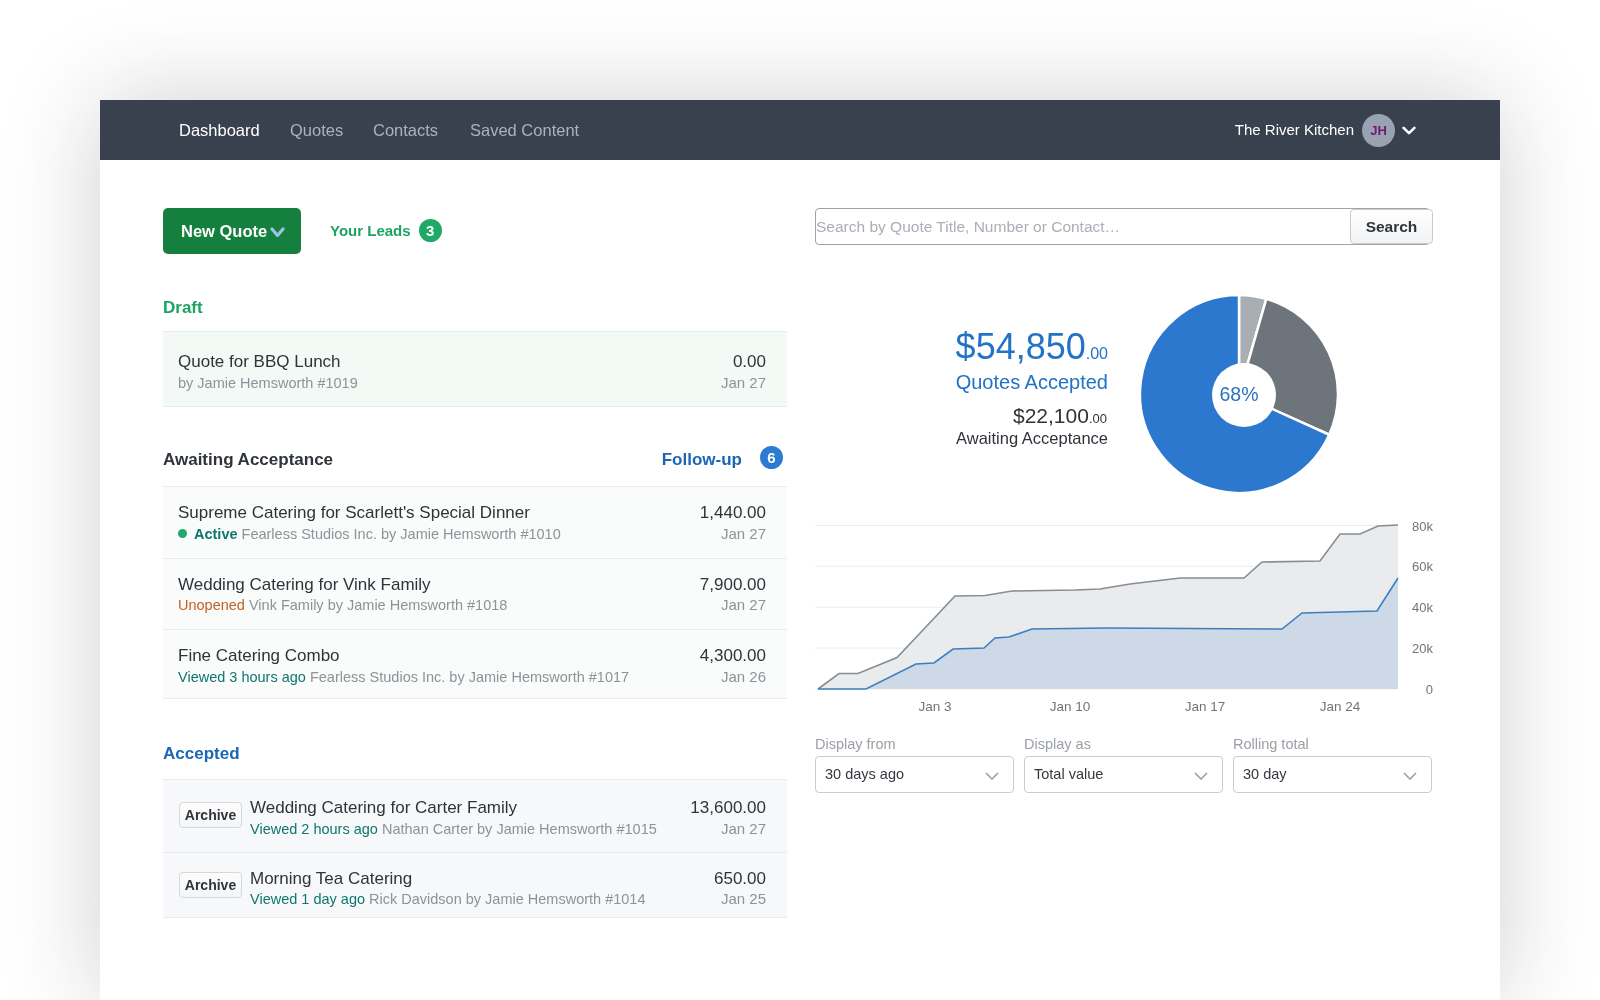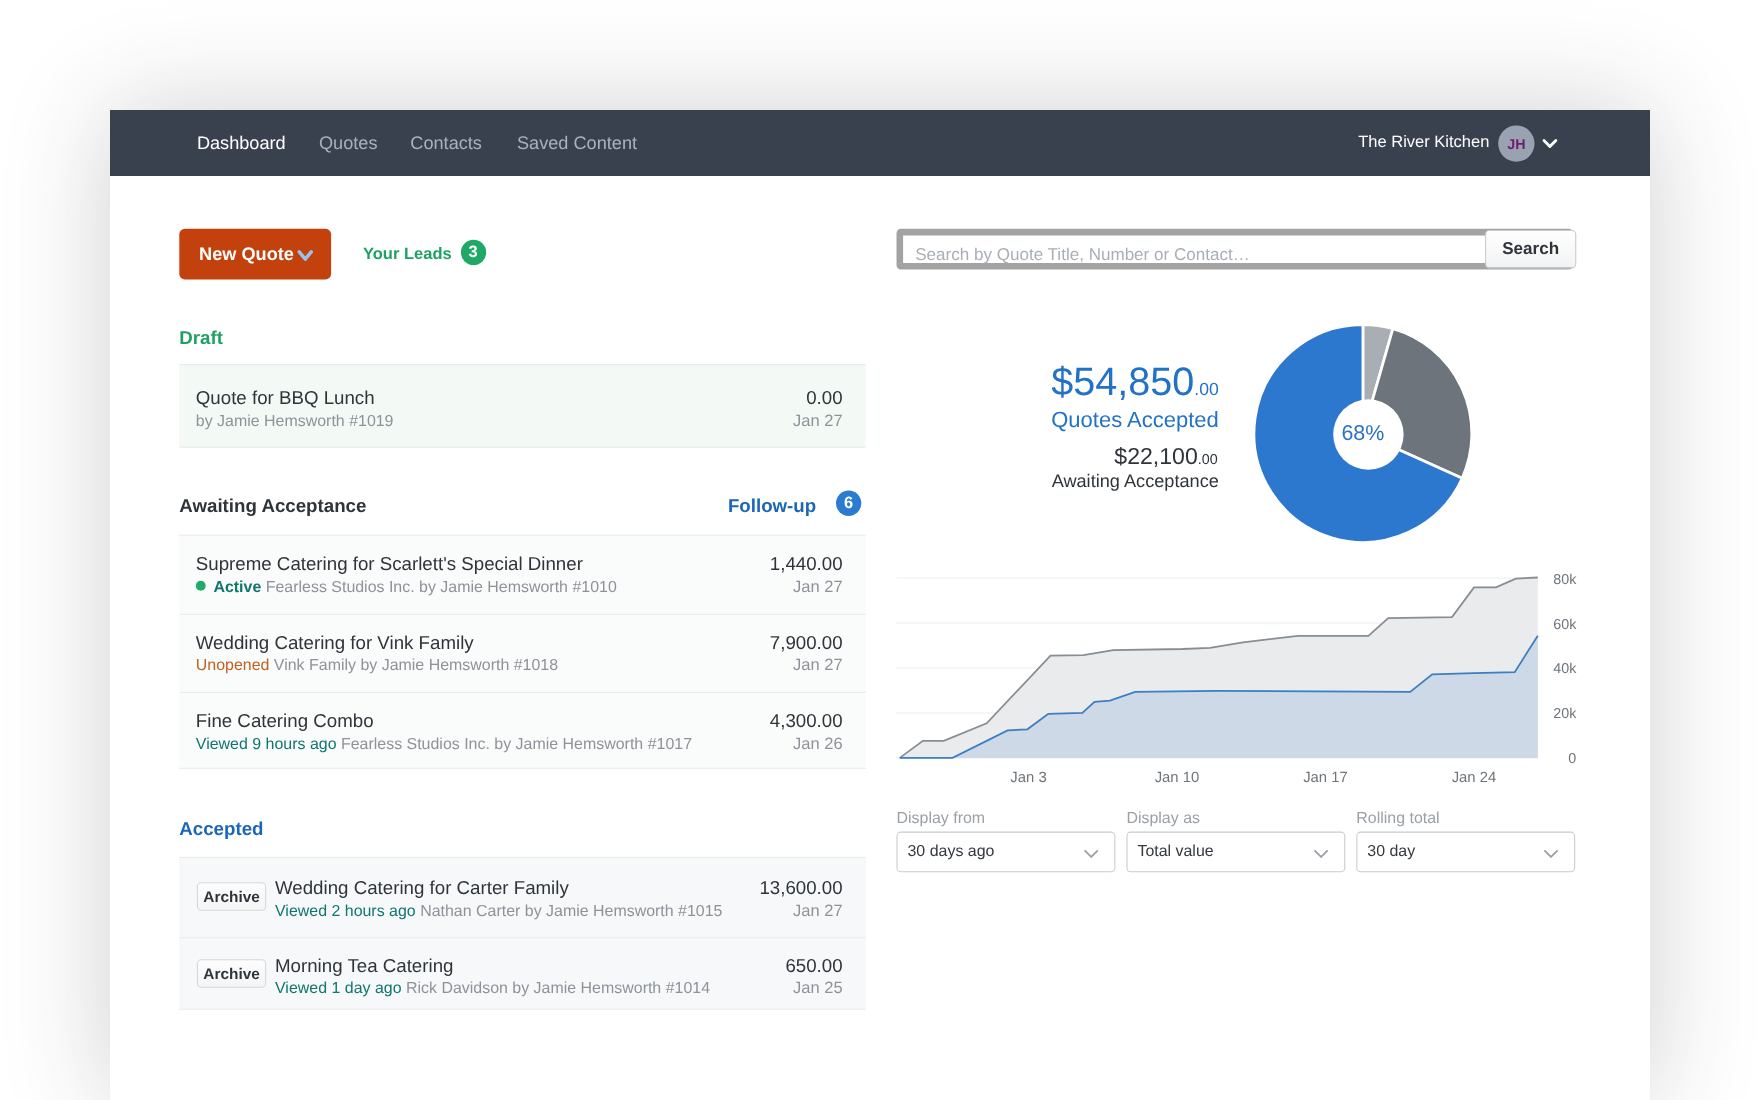--- a/index.html
+++ b/index.html
@@ -15,21 +15,21 @@
 .navlink { position:absolute; top:0; line-height:60px; font-size:16.5px; color:#a9b2bf; }
 .navlink.active { color:#ffffff; }
 #tk-name { position:absolute; right:146px; top:0; line-height:60px; font-size:15px; color:#fff; white-space:nowrap; }
 #avatar { position:absolute; right:105px; top:14px; width:33px; height:33px; border-radius:50%;
   background:#98a2b0; color:#701a75; font-size:13px; font-weight:bold; text-align:center; line-height:33px; }
 #nav-chev { position:absolute; right:84px; top:26px; }
 
 
 #btn-newquote {
   position:absolute; left:63px; top:108px; width:138px; height:46px; border-radius:5px;
-  background:#c2410c; color:#fff; font-size:16.5px; font-weight:bold;
+  background:#15803d; color:#fff; font-size:16.5px; font-weight:bold;
   line-height:46px; padding-left:18px;
 }
 #btn-newquote svg { position:absolute; right:16px; top:19px; }
 #your-leads { position:absolute; left:230px; top:108px; height:46px; line-height:46px;
   font-size:15px; font-weight:bold; color:#1ea263; }
 .badge { display:inline-block; vertical-align:middle; margin-top:-3px; margin-left:8px; width:23px; height:23px; border-radius:50%;
   background:#1ea967; color:#fff; font-size:15px; font-weight:bold; text-align:center; line-height:23px; }
 .sechead { position:absolute; left:63px; font-size:17px; font-weight:bold; line-height:20px; }
 .green { color:#1ea263; }
 .blue { color:#1b66b6; }
@@ -42,22 +42,22 @@
 .row .date { position:absolute; right:21px; font-size:15px; line-height:16px; color:#8e9399; }
 .gtxt { color:#0f766e; }
 .otxt { color:#c2611e; }
 .dot { display:inline-block; width:9px; height:9px; border-radius:50%; background:#21ab6b; margin-right:7px; vertical-align:middle; margin-top:-3px;}
 .archbtn { position:absolute; left:16px; width:63px; height:26px; border:1px solid #d5d7d9; border-radius:4px;
   background:linear-gradient(#fdfdfd,#f4f5f6); font-size:14px; font-weight:bold; color:#2f343a;
   text-align:center; line-height:24px; }
 
 
 #search-input { position:absolute; left:715px; top:108px; width:615px; height:37px;
-  border:6px solid #a3a3a3; border-radius:4px; background:#fff;
-  font-size:15.5px; color:#a9afb6; line-height:35px; padding-left:11px; }
+  border:1px solid #a3a3a3; border-radius:4px; background:#fff;
+  font-size:15.5px; color:#a9afb6; line-height:35px; }
 #search-btn { position:absolute; left:1250px; top:109px; width:83px; height:35px;
   border:1px solid #c8cbcf; border-radius:4px; background:linear-gradient(#fefefe,#f2f3f4);
   font-size:15.5px; font-weight:bold; color:#2f343a; text-align:center; line-height:33px; }
 
 #bignum { position:absolute; right:392px; top:227px; width:400px; text-align:right; color:#2272c8; white-space:nowrap; }
 #bignum .b1 { font-size:36px; line-height:40px;}
 #bignum .b2 { font-size:16px; }
 #quotes-acc { position:absolute; right:392px; top:270px; width:400px; text-align:right;
   font-size:20px; line-height:24px; color:#2272c8; }
 #num2 { position:absolute; right:393px; top:304px; width:400px; text-align:right; color:#2f343a; white-space:nowrap;}
@@ -117,21 +117,21 @@
     <div class="date" style="top:39px;">Jan 27</div>
   </div>
   <div class="row" style="top:458px; height:71px; background:#fafbfb;">
     <div class="title" style="top:16px;">Wedding Catering for Vink Family</div>
     <div class="sub" style="top:38px;"><span class="otxt">Unopened</span> Vink Family by Jamie Hemsworth #1018</div>
     <div class="amt" style="top:16px;">7,900.00</div>
     <div class="date" style="top:38px;">Jan 27</div>
   </div>
   <div class="row" style="top:529px; height:70px; background:#fafbfb; border-bottom:1px solid #e8eaeb;">
     <div class="title" style="top:16px;">Fine Catering Combo</div>
-    <div class="sub" style="top:39px;"><span class="gtxt">Viewed 9 hours ago</span> Fearless Studios Inc. by Jamie Hemsworth #1017</div>
+    <div class="sub" style="top:39px;"><span class="gtxt">Viewed 3 hours ago</span> Fearless Studios Inc. by Jamie Hemsworth #1017</div>
     <div class="amt" style="top:16px;">4,300.00</div>
     <div class="date" style="top:39px;">Jan 26</div>
   </div>
 
   <div class="sechead blue" style="top:644px;">Accepted</div>
   <div class="row" style="top:679px; height:73px; background:#f6f8fa;">
     <div class="archbtn" style="top:22px;">Archive</div>
     <div class="title" style="left:87px; top:18px;">Wedding Catering for Carter Family</div>
     <div class="sub" style="left:87px; top:41px;"><span class="gtxt">Viewed 2 hours ago</span> Nathan Carter by Jamie Hemsworth #1015</div>
     <div class="amt" style="top:18px;">13,600.00</div>

